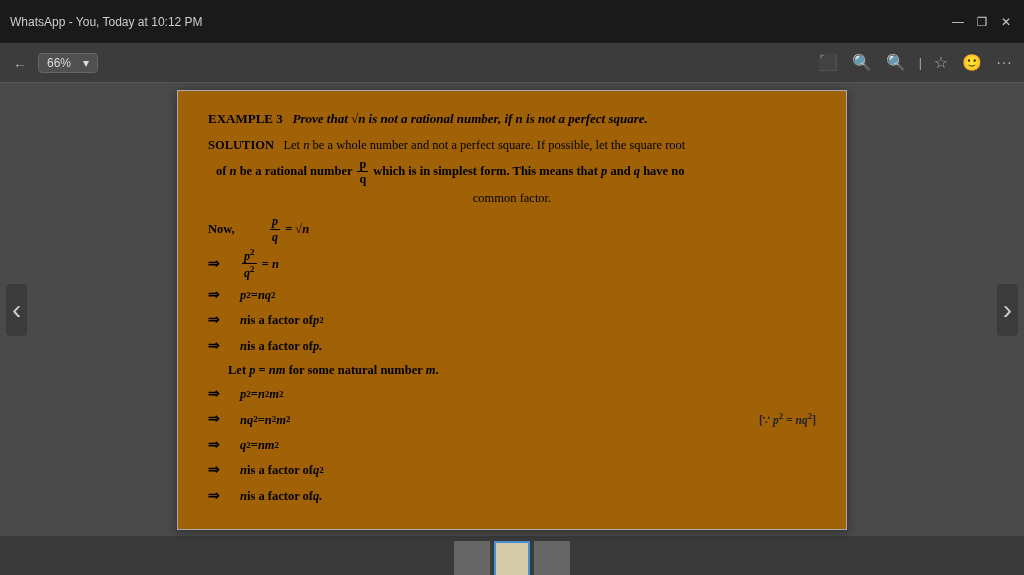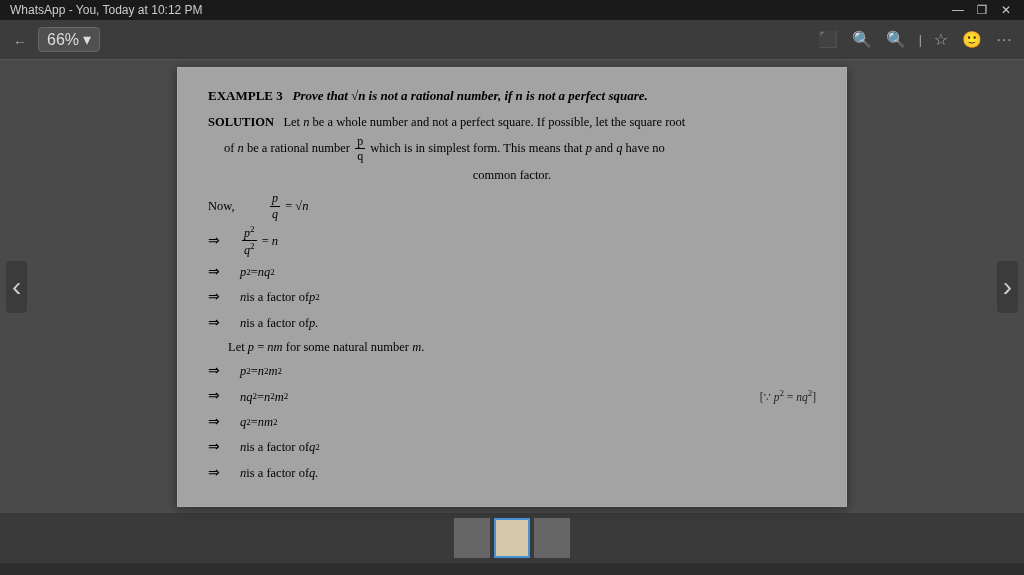--- a/index.html
+++ b/index.html
@@ -1,21 +1,21 @@
 <!DOCTYPE html>
 <html><head>
   <meta charset="utf-8">
   <style>
     * { margin: 0; padding: 0; box-sizing: border-box; }
     body { width: 1024px; height: 575px; overflow: hidden; font-family: 'Segoe UI', sans-serif; background: #2d2d2d; }
 
     
     .title-bar {
       width: 100%;
-      height: 20px;
+      height: 43px;
       background: #1a1a1a;
       display: flex;
       align-items: center;
       justify-content: space-between;
       padding: 0 10px;
       color: #ccc;
       font-size: 12px;
     }
     .title-bar-controls {
       display: flex;
@@ -42,25 +42,25 @@
       color: #aaa;
       font-size: 14px;
       cursor: pointer;
       padding: 2px 5px;
     }
     .zoom-control {
       background: #505050;
       border: 1px solid #666;
       border-radius: 4px;
       color: #ddd;
-      font-size: 16px;
+      font-size: 12px;
       padding: 2px 8px;
       display: flex;
       align-items: center;
-      gap: 4px;
+      gap: 12px;
     }
     .browser-icons {
       display: flex;
       align-items: center;
       gap: 6px;
       margin-left: auto;
       color: #aaa;
       font-size: 16px;
     }
     .browser-icon {
@@ -76,21 +76,21 @@
       align-items: center;
       justify-content: center;
       background: #4a4a4a;
       position: relative;
     }
 
     
     .doc-viewer {
       width: 670px;
       height: 440px;
-      background: #a3a3a3;
+      background: #a16207;
       border: 1px solid #aaa;
       padding: 20px 30px;
       font-family: 'Times New Roman', Times, serif;
       font-size: 13px;
       overflow: hidden;
       position: relative;
       box-shadow: 0 2px 10px rgba(0,0,0,0.4);
     }
 
     .doc-title {
@@ -106,20 +106,21 @@
 
     .doc-body {
       font-size: 12.5px;
       line-height: 1.6;
     }
 
     .math-line {
       display: flex;
       align-items: center;
       margin: 3px 0;
+      font-weight: bold;
     }
     .arrow {
       font-size: 14px;
       margin-right: 12px;
       min-width: 20px;
     }
     .math-content {
       display: flex;
       align-items: center;
       flex: 1;
@@ -229,21 +230,21 @@
     <div class="doc-title">
       <span class="example-label">EXAMPLE 3</span>
       &nbsp;&nbsp;<span>Prove that √n is not a rational number, if n is not a perfect square.</span>
     </div>
 
     <div class="doc-body">
       <div>
         <span style="font-weight:bold;text-align:right;">SOLUTION</span>
         &nbsp;&nbsp;<span>Let <i>n</i> be a whole number and not a perfect square. If possible, let the square root</span>
       </div>
-      <div style="margin:2px 16px;">
+      <div style="margin:2px 8px;font-weight:bold;">
         of <i>n</i> be a rational number 
         <span class="fraction">
           <span class="num">p</span>
           <span class="den">q</span>
         </span>
         which is in simplest form. This means that <i>p</i> and <i>q</i> have no
       </div>
       <div style="margin-bottom:6px;text-align:center;">common factor.</div>
 
       <div class="math-line">

